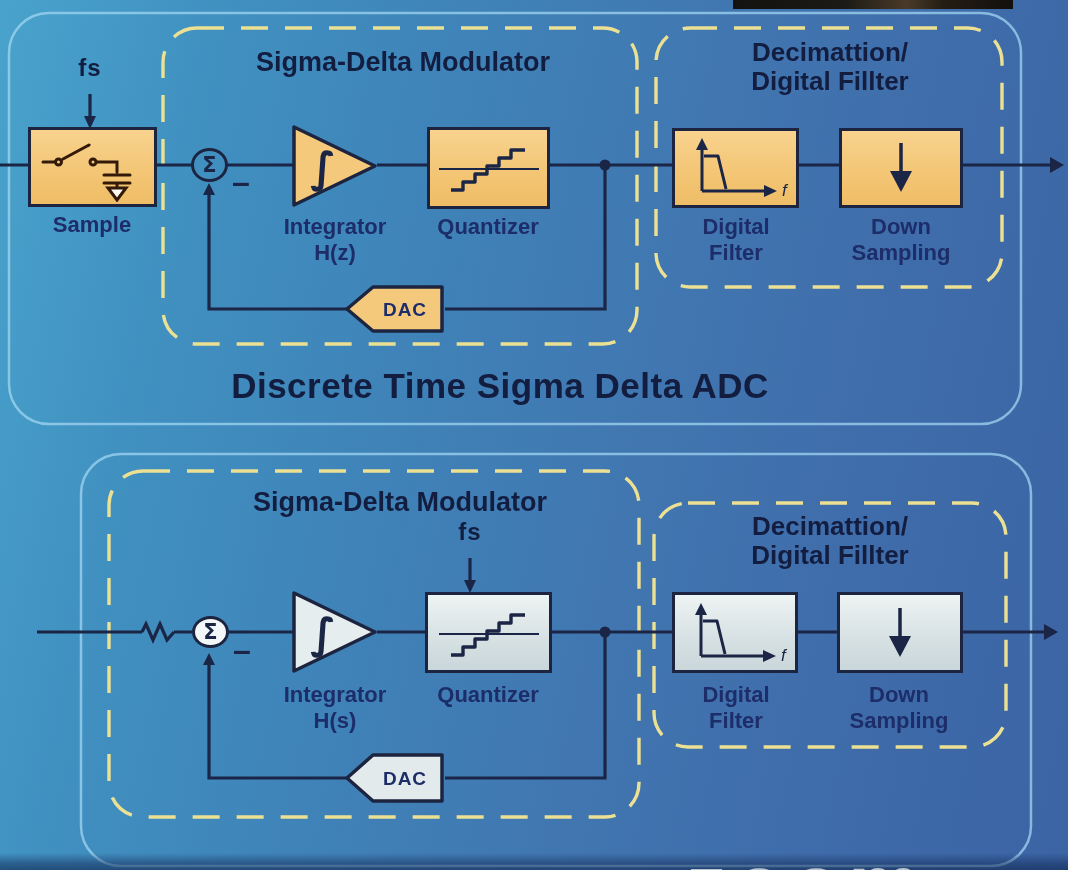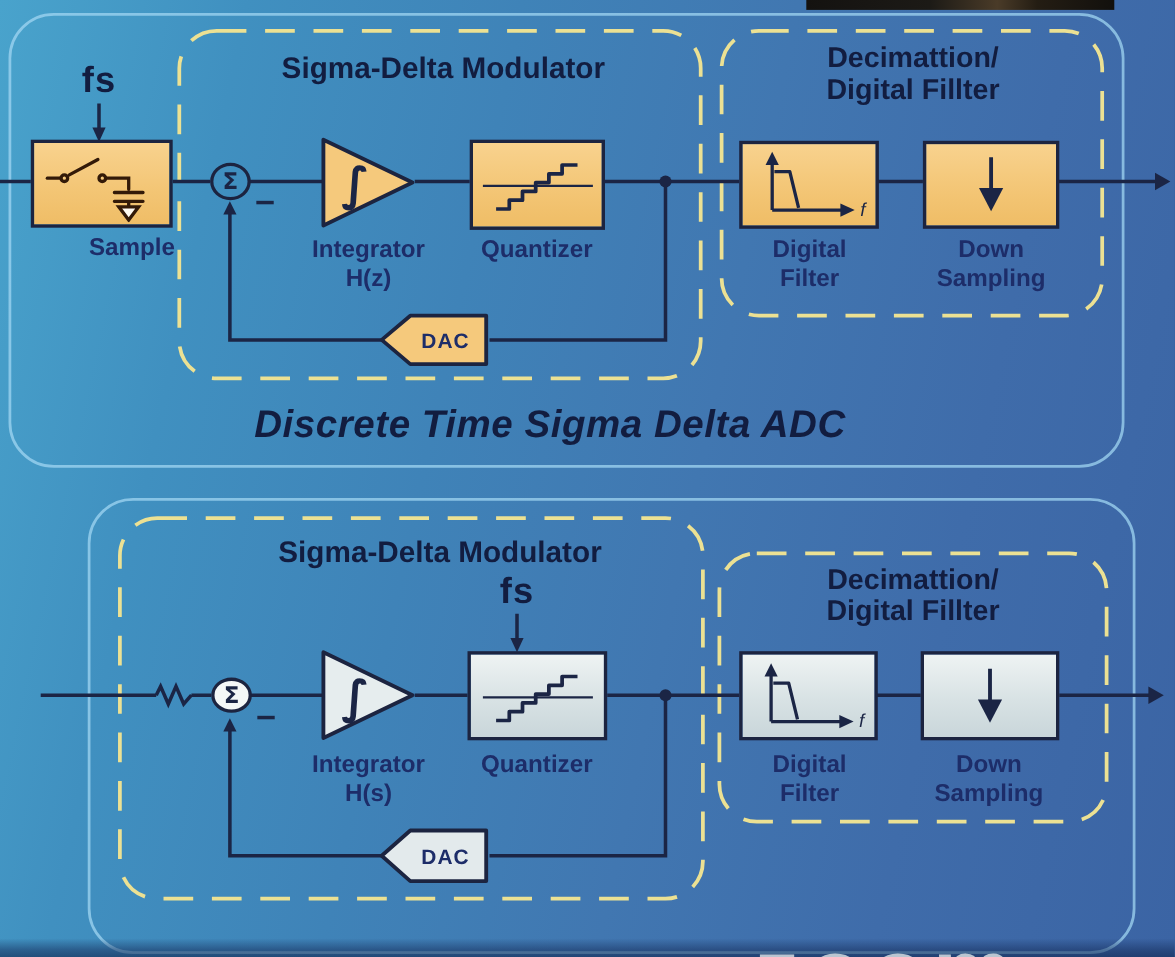--- a/index.html
+++ b/index.html
@@ -20,29 +20,29 @@
   svg.layer{position:absolute;left:0;top:0;z-index:1;}
   .block{position:absolute;box-sizing:border-box;border:3.5px solid var(--block-border);
     display:flex;align-items:center;justify-content:center;z-index:3;}
   .orange{background:linear-gradient(180deg,#f8d28e 0%,#f3c574 60%,#efbd66 100%);}
   .lightgray{background:linear-gradient(180deg,#eef3f3 0%,#d8e2e4 55%,#c9d6da 100%);}
   .shape{position:absolute;z-index:3;overflow:visible;}
   .sum{position:absolute;z-index:3;box-sizing:border-box;border:3px solid var(--block-border);
     border-radius:50%;display:flex;align-items:center;justify-content:center;
     font-family:"DejaVu Sans","Liberation Sans",sans-serif;font-weight:bold;font-size:21px;color:var(--wire);}
   .minus{position:absolute;z-index:3;font-weight:bold;font-size:32px;color:var(--wire);line-height:1;}
-  .fs{position:absolute;z-index:3;font-weight:bold;font-size:33px;color:var(--title-text);text-align:center;letter-spacing:1px;}
+  .fs{position:absolute;z-index:3;font-weight:bold;font-size:24px;color:var(--title-text);text-align:center;letter-spacing:1px;}
   .label{position:absolute;z-index:4;text-align:center;color:var(--label-text);
     font-weight:bold;font-size:22px;line-height:1.17;}
   .label .ln{display:block;}
   .sectitle{position:absolute;z-index:4;text-align:center;color:var(--title-text);
     font-weight:bold;font-size:27px;line-height:1.12;}
   .sectitle .ln{display:block;}
   .maintitle{position:absolute;z-index:6;text-align:center;color:var(--title-text);
-    font-weight:bold;font-size:35px;letter-spacing:.5px;white-space:nowrap;font-style:italic;}
+    font-weight:bold;font-size:35px;letter-spacing:.5px;white-space:nowrap;}
   .watermark{position:absolute;left:686px;top:843px;z-index:5;font-weight:bold;
     font-size:82px;line-height:1;letter-spacing:7px;color:var(--watermark-text);opacity:.92;}
   .dactext{fill:var(--label-text);font-weight:bold;font-size:19px;letter-spacing:1px;}
   .inticon{fill:var(--wire);font-weight:bold;font-size:42px;font-family:"DejaVu Sans","Liberation Sans",sans-serif;}
   .faxis{fill:var(--wire);font-size:17px;font-style:italic;}
 </style>
 </head>
 <body>
 
 <div class="stage">
@@ -79,21 +79,21 @@
       <g stroke="#331a08" stroke-width="3" fill="none" stroke-linecap="round">
         <path d="M2 30 H14"></path>
           <circle cx="17.5" cy="30" r="3"></circle>
         <path d="M22 27 L48 13"></path>
           <circle cx="52" cy="30" r="3"></circle>
         <path d="M56 30 H76 V40 M63 43 H89 M63 51 H89 M76 51 V56"></path>
         <polygon points="67,56 85,56 76,68" fill="rgba(255,255,255,0.9)"></polygon>
       </g>
     </svg>
   </div>
-  <div class="label" style="left:11px;top:212px;width:162px;margin-left:28px;">
+  <div class="label" style="left:11px;top:212px;width:162px;">
     <span class="ln">Sample</span>
   </div>
 
   <div class="sectitle" style="left:178px;top:47px;width:450px;">Sigma-Delta Modulator</div>
 
   <div class="sum" style="left:191px;top:148px;width:37px;height:34px;">
     <span>Σ</span>
   </div>
   <div class="minus" style="left:232px;top:166px;">–</div>
 

